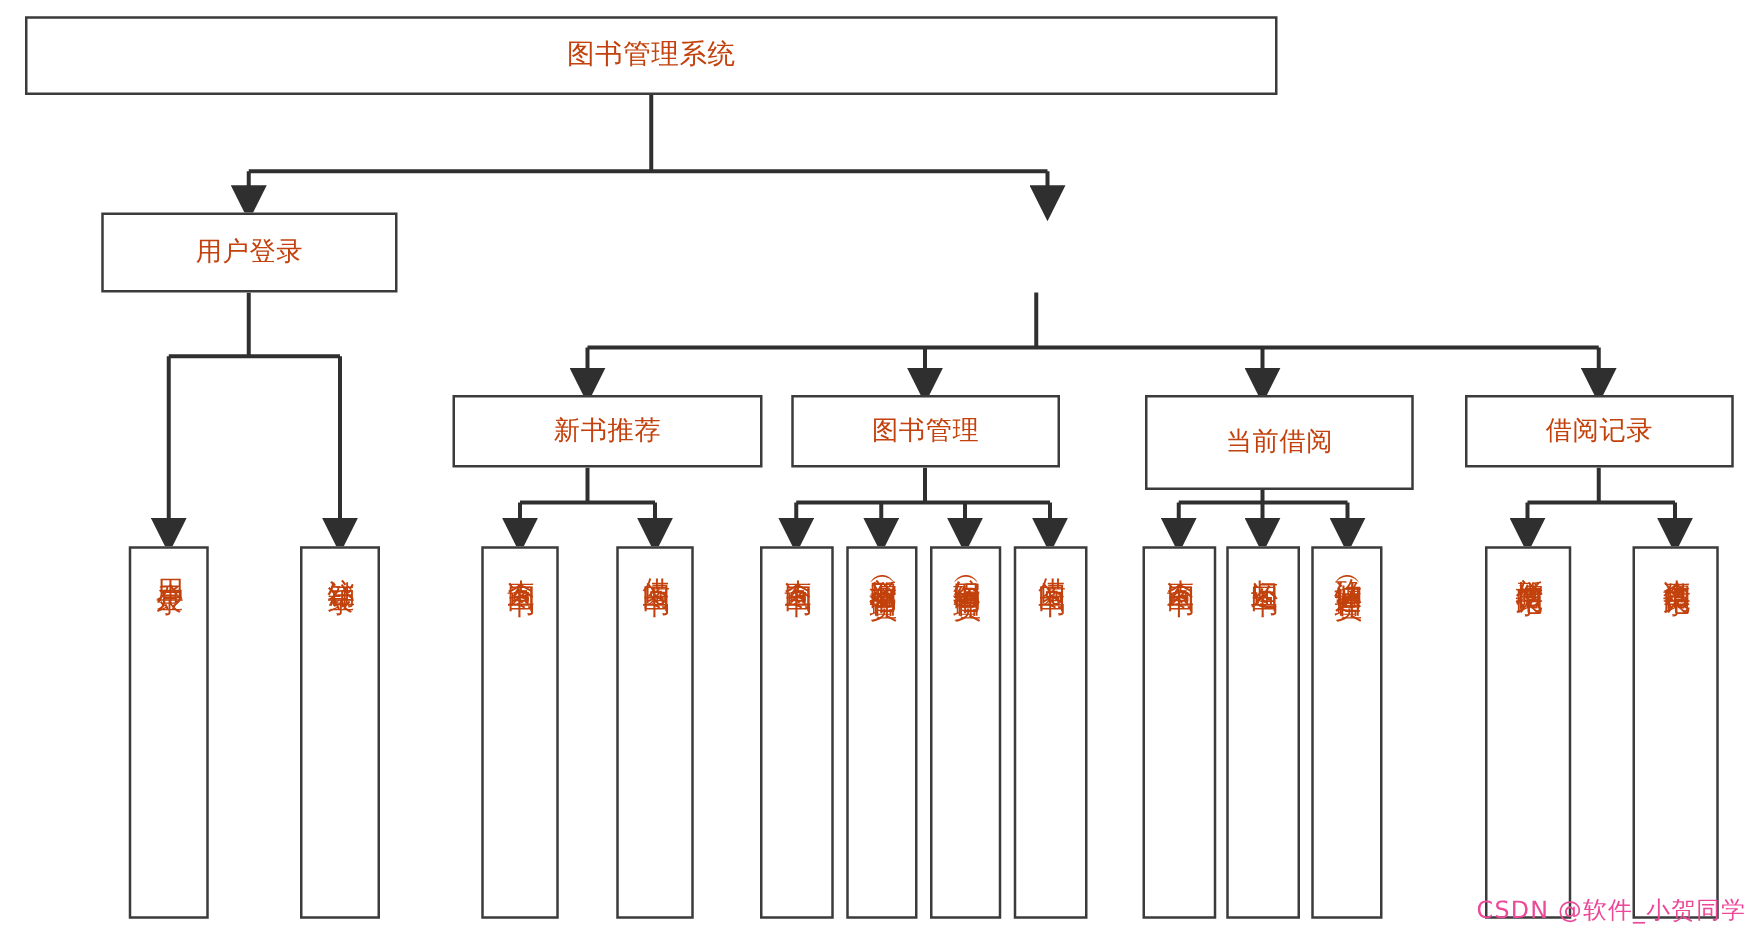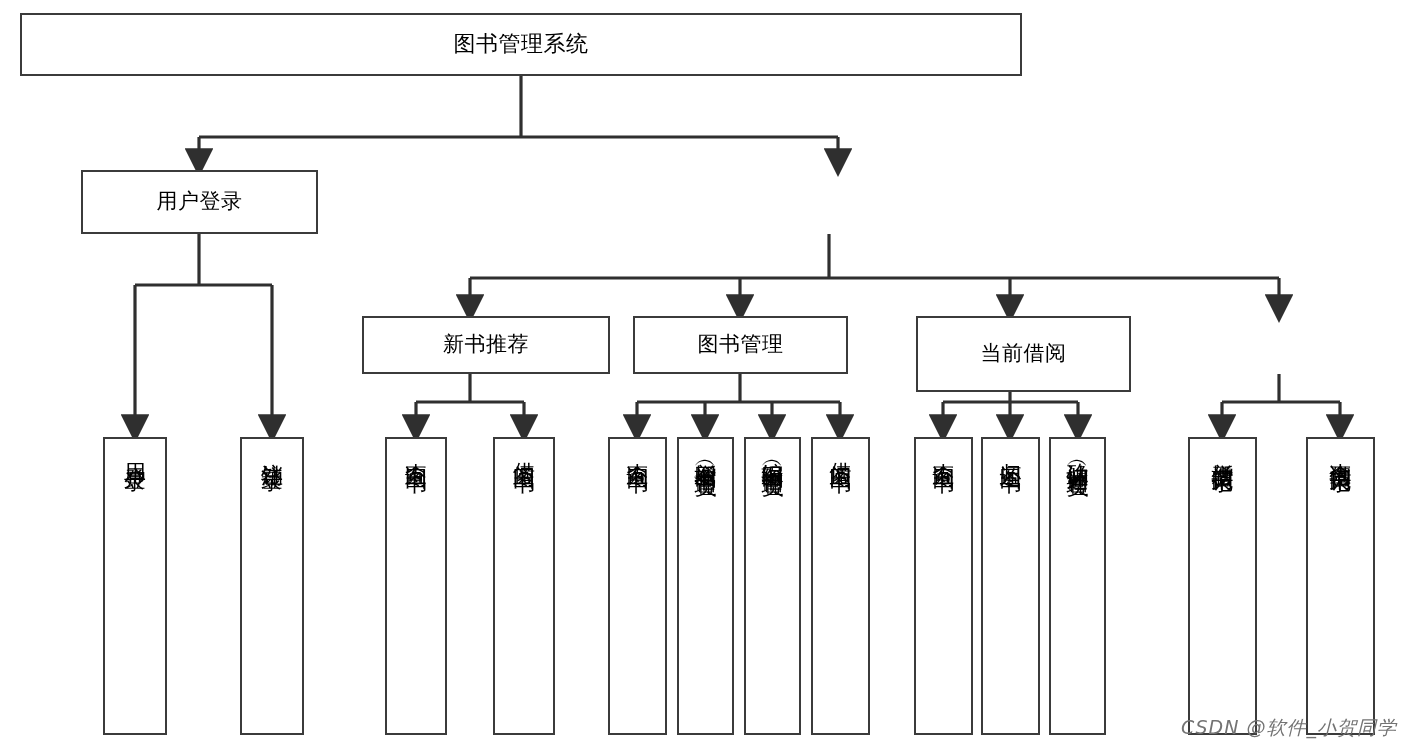--- a/index.html
+++ b/index.html
@@ -27,21 +27,21 @@
     pointer-events: none;
   }
   .node {
     position: absolute;
     box-sizing: border-box;
     border: 2px solid #3b3b3b;
     background: #ffffff;
     display: flex;
     align-items: center;
     justify-content: center;
-    color: #000000;
+    color: #c2410c;
     z-index: 2;
   }
   .node .lbl {
     display: block;
     text-align: center;
     line-height: 1.12;
     letter-spacing: 0.5px;
   }
   
   .node.h .lbl {
@@ -66,25 +66,24 @@
     white-space: nowrap;
   }
   .node.v.tall .lbl {
     letter-spacing: 2px;
   }
   #watermark {
     position: absolute;
     right: 8px;
     bottom: 6px;
     font-size: 19px;
-    color: #737373;
+    color: #ec4899;
     letter-spacing: 1px;
     z-index: 5;
     white-space: nowrap;
-    font-style: italic;
   }
 </style>
 </head>
 <body>
 
 <div id="canvas">
 
   <svg id="edges" viewBox="0 0 1405 747" width="1405" height="747">
     <defs>
       <marker id="arrow" markerWidth="9" markerHeight="9" refX="1.2" refY="4.5" orient="auto" markerUnits="strokeWidth">
@@ -149,20 +148,23 @@
   </div>
 
   <div class="node h" style="left:633px; top:316px; width:215px; height:58px;">
     <span class="lbl">图书管理</span>
   </div>
 
   <div class="node h" style="left:916px; top:316px; width:215px; height:76px;">
     <span class="lbl">当前借阅</span>
   </div>
 
+  <div class="node h" style="left:1172px; top:316px; width:215px; height:58px;">
+    <span class="lbl">借阅记录</span>
+  </div>
 
   <div class="node v" style="left:103px; top:437px; width:64px; height:298px;">
     <span class="lbl">用户登录</span>
   </div>
 
   <div class="node v" style="left:240px; top:437px; width:64px; height:298px;">
     <span class="lbl">注销登录</span>
   </div>
 
   <div class="node v" style="left:385px; top:437px; width:62px; height:298px;">

